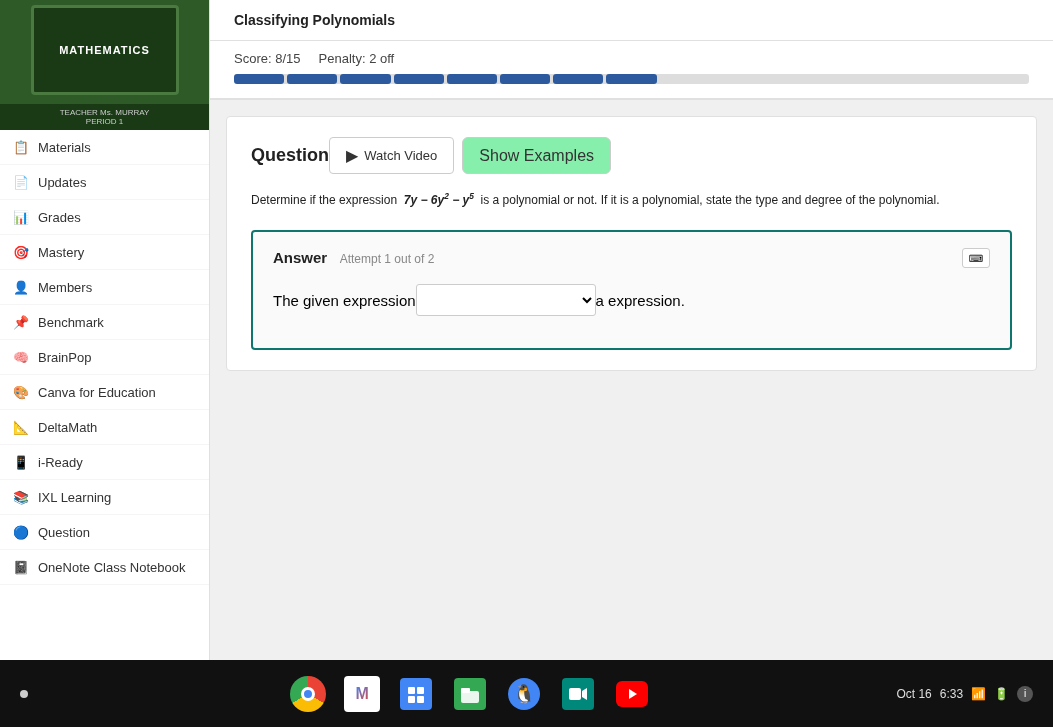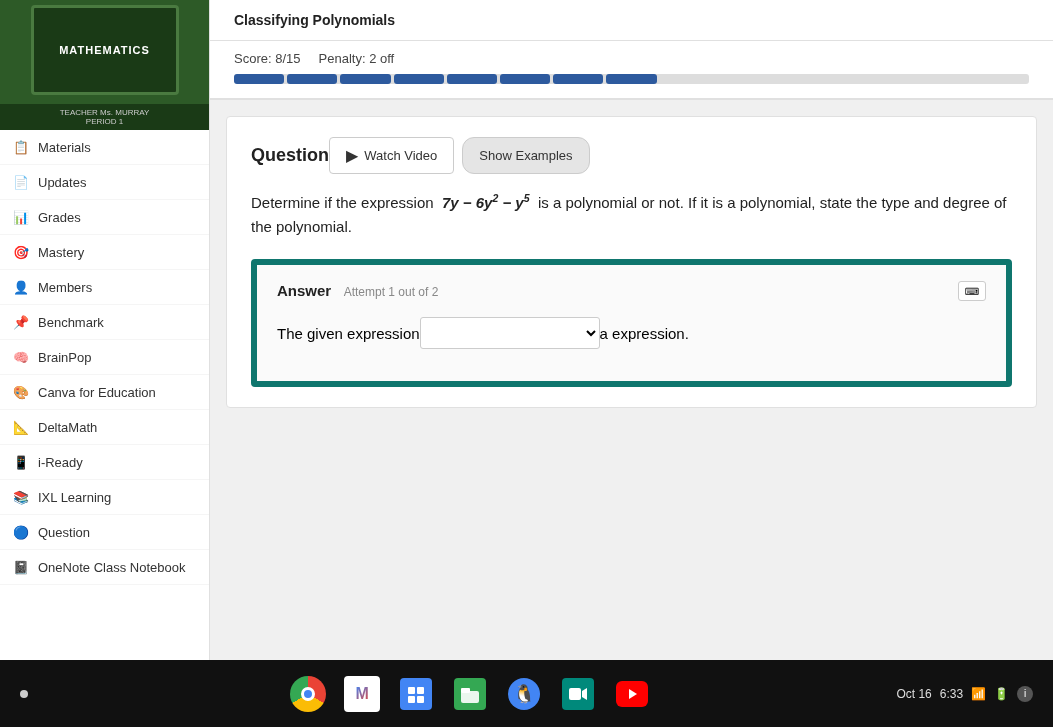--- a/index.html
+++ b/index.html
@@ -184,36 +184,36 @@
       background: #fff;
       border-radius: 4px;
       cursor: pointer;
       font-size: 13px;
       color: #333;
     }
 
     .btn-show-examples {
       padding: 8px 16px;
       border: 1px solid #ccc;
-      background: #e5e5e5;
-      border-radius: 12px;
-      cursor: pointer;
-      font-size: 13px;
+      background: #86efac;
+      border-radius: 6px;
+      cursor: pointer;
+      font-size: 16px;
       color: #333;
     }
 
     .question-text {
-      font-size: 15px;
+      font-size: 12px;
       color: #222;
       line-height: 1.6;
       margin-bottom: 20px;
     }
 
     .answer-section {
-      border: 6px solid #0f766e;
+      border: 2px solid #0f766e;
       border-radius: 4px;
       padding: 16px 20px;
       background: #fafafa;
     }
 
     .answer-header {
       display: flex;
       align-items: center;
       justify-content: space-between;
       margin-bottom: 16px;

